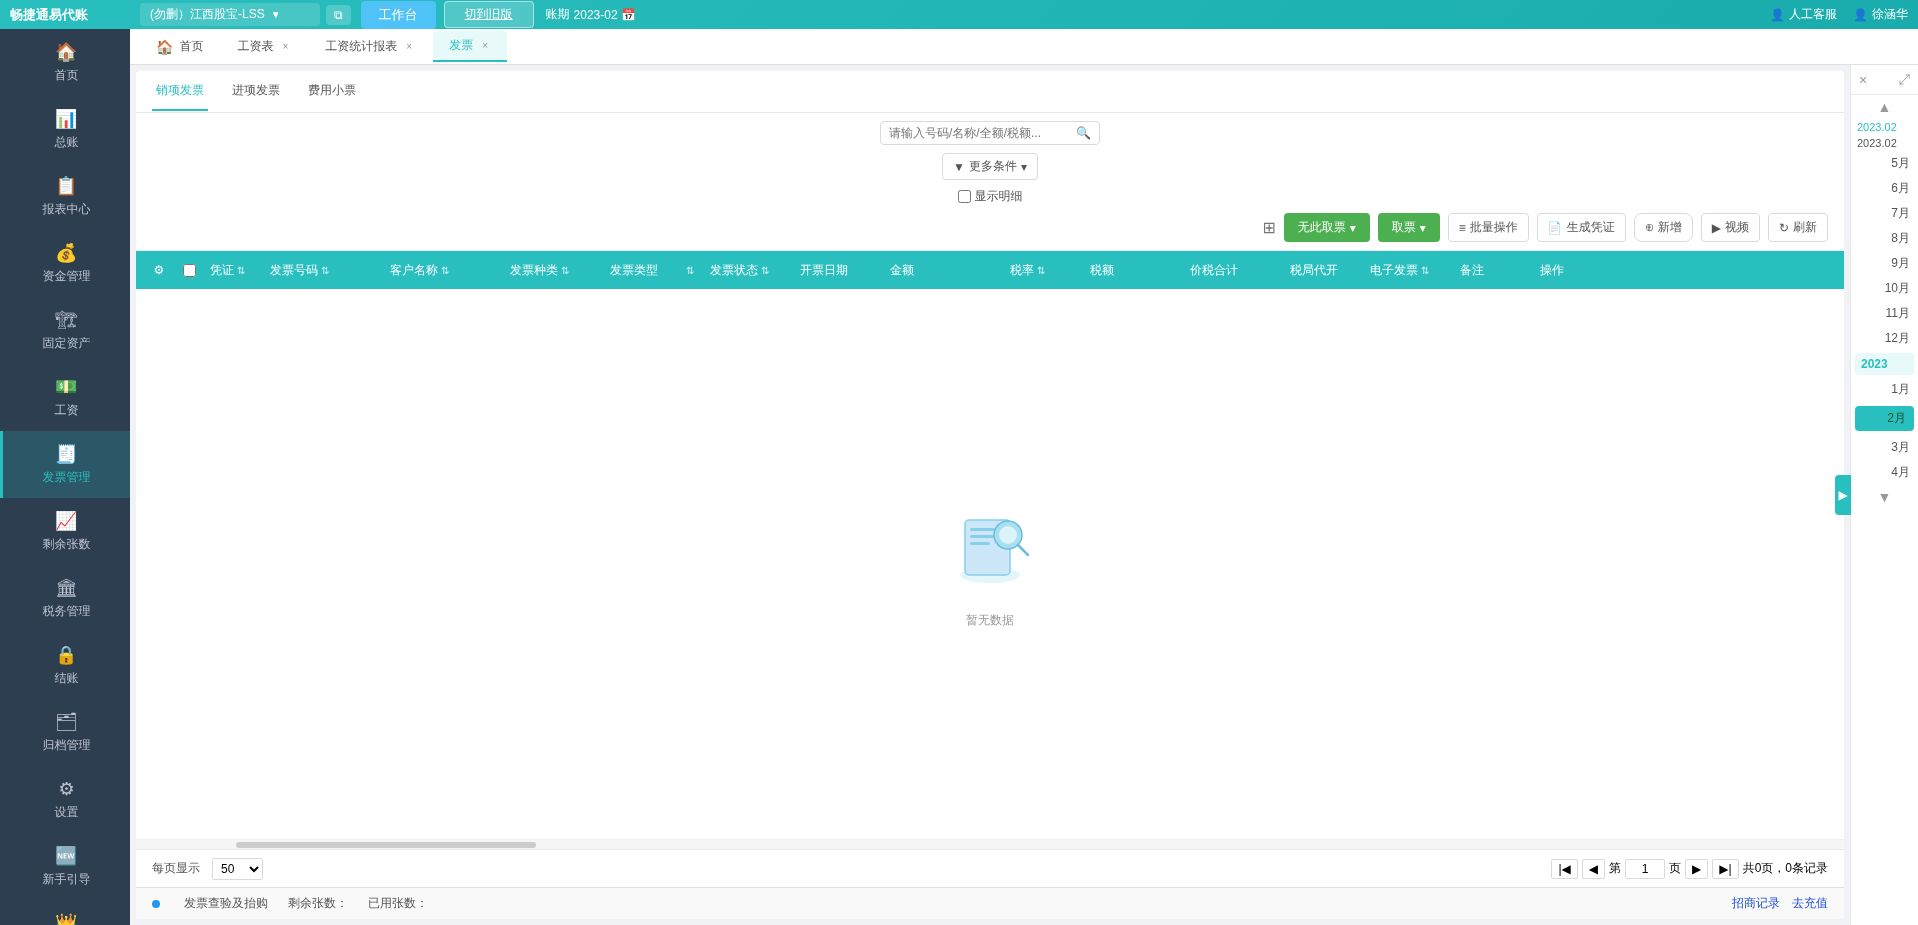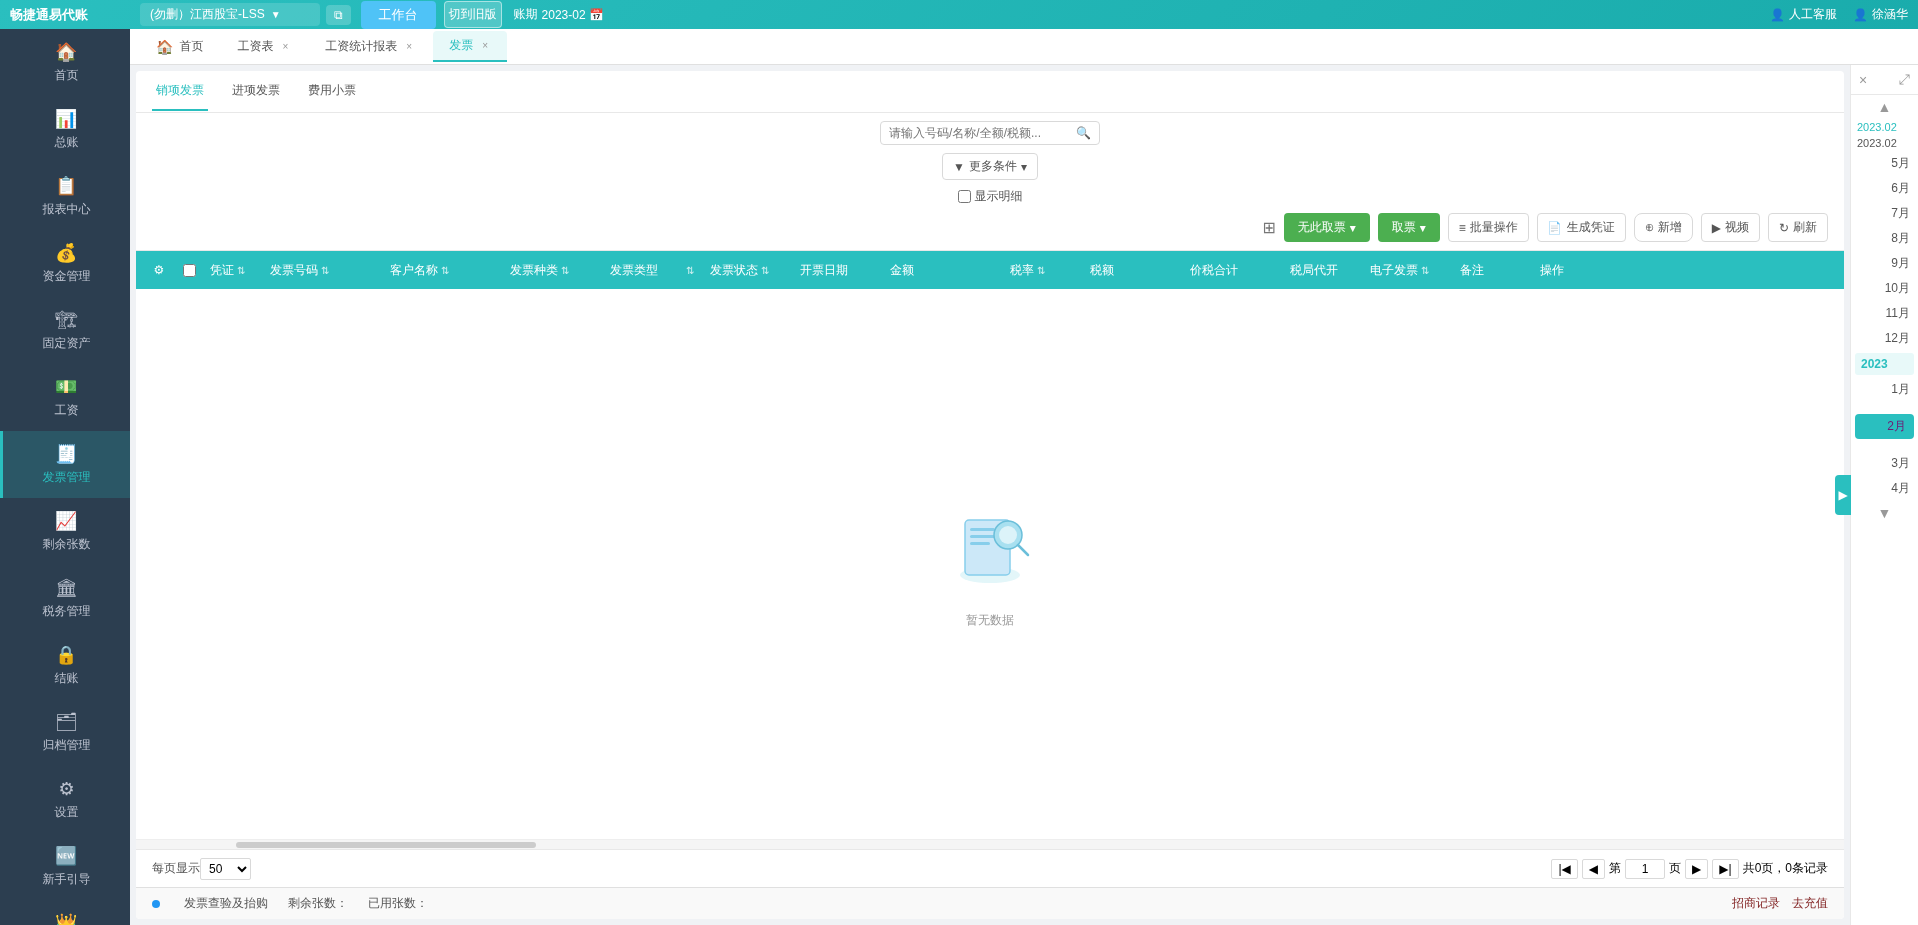--- a/index.html
+++ b/index.html
@@ -55,22 +55,23 @@
       padding: 5px 18px;
       cursor: pointer;
       font-size: 13px;
     }
     .switch-btn {
       margin-left: 8px;
       background: rgba(255,255,255,0.2);
       border: 1px solid rgba(255,255,255,0.5);
       border-radius: 4px;
       color: white;
-      padding: 4px 4px;
-      cursor: pointer;
+      padding: 4px 20px;
+      cursor: pointer;
+      text-decoration: underline;
     }
     .period-info {
       margin-left: 12px;
       color: white;
       display: flex;
       align-items: center;
       gap: 4px;
     }
     .header-right {
       margin-left: auto;
@@ -359,20 +360,21 @@
       display: flex;
       align-items: center;
       padding: 0 16px;
       justify-content: space-between;
       flex-shrink: 0;
       background: white;
     }
     .bottom-left {
       display: flex;
       align-items: center;
+      gap: 12px;
       color: #555;
       font-size: 12px;
     }
     .pagination {
       display: flex;
       align-items: center;
       gap: 4px;
     }
     .page-btn {
       border: 1px solid #d9d9d9;
@@ -416,21 +418,21 @@
       border-radius: 50%;
       display: inline-block;
       margin-right: 4px;
     }
     .status-links {
       margin-left: auto;
       display: flex;
       gap: 12px;
     }
     .status-link {
-      color: #7f1d1d;
+      color: #1d4ed8;
       cursor: pointer;
     }
 
     
     .date-sidebar {
       width: 68px;
       background: white;
       border-left: 1px solid #e8e8e8;
       display: flex;
       flex-direction: column;
@@ -462,23 +464,23 @@
       padding: 4px 8px;
       color: #555;
       font-size: 12px;
       cursor: pointer;
       display: flex;
       align-items: center;
       justify-content: flex-end;
     }
     .date-month.active {
       background: #2abfbf;
-      color: #701a75;
-      border-radius: 4px;
-      margin: 12px 4px;
+      color: #14532d;
+      border-radius: 4px;
+      margin: 4px 4px;
     }
     .date-year-label {
       padding: 4px 6px;
       background: #e8f9f9;
       color: #2abfbf;
       font-size: 12px;
       font-weight: bold;
       border-radius: 3px;
       margin: 2px 4px;
       cursor: pointer;

